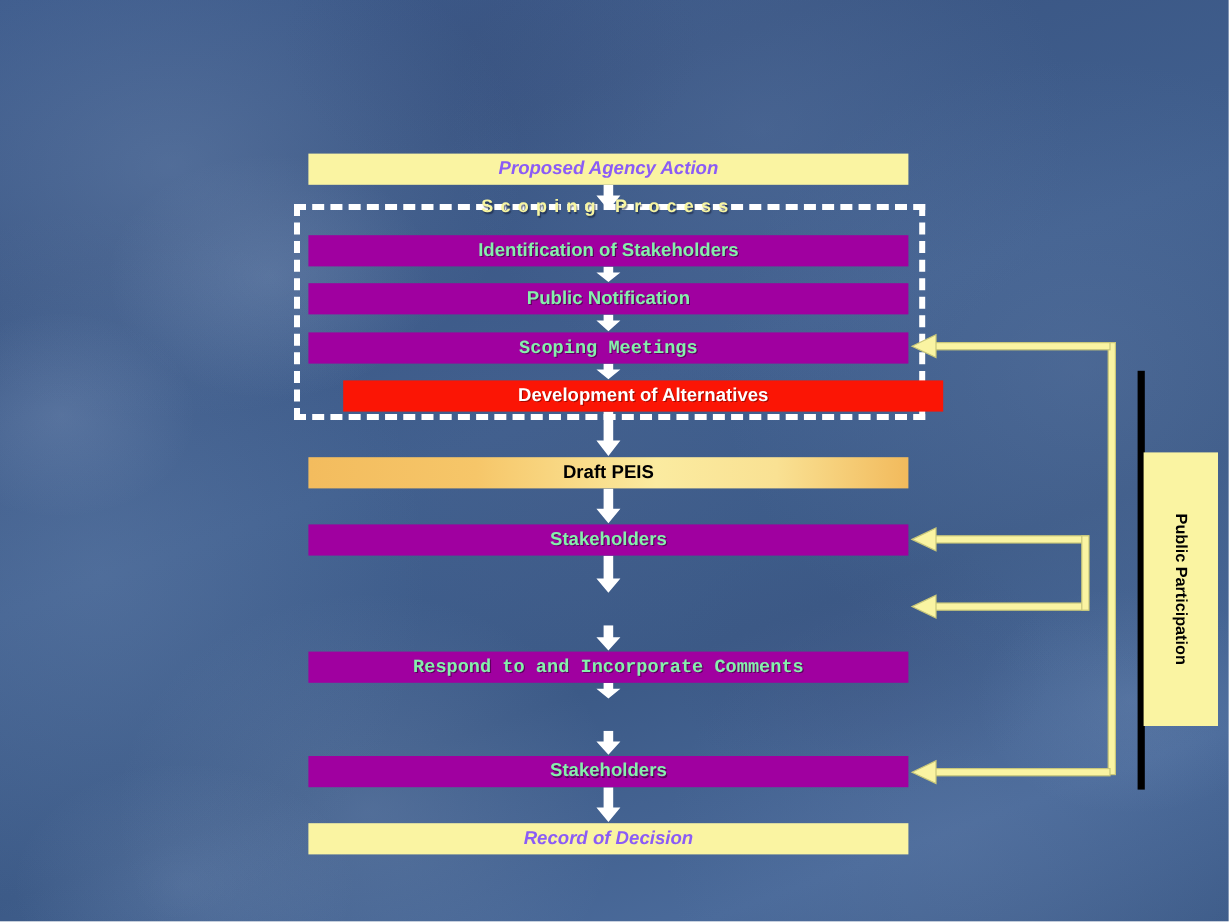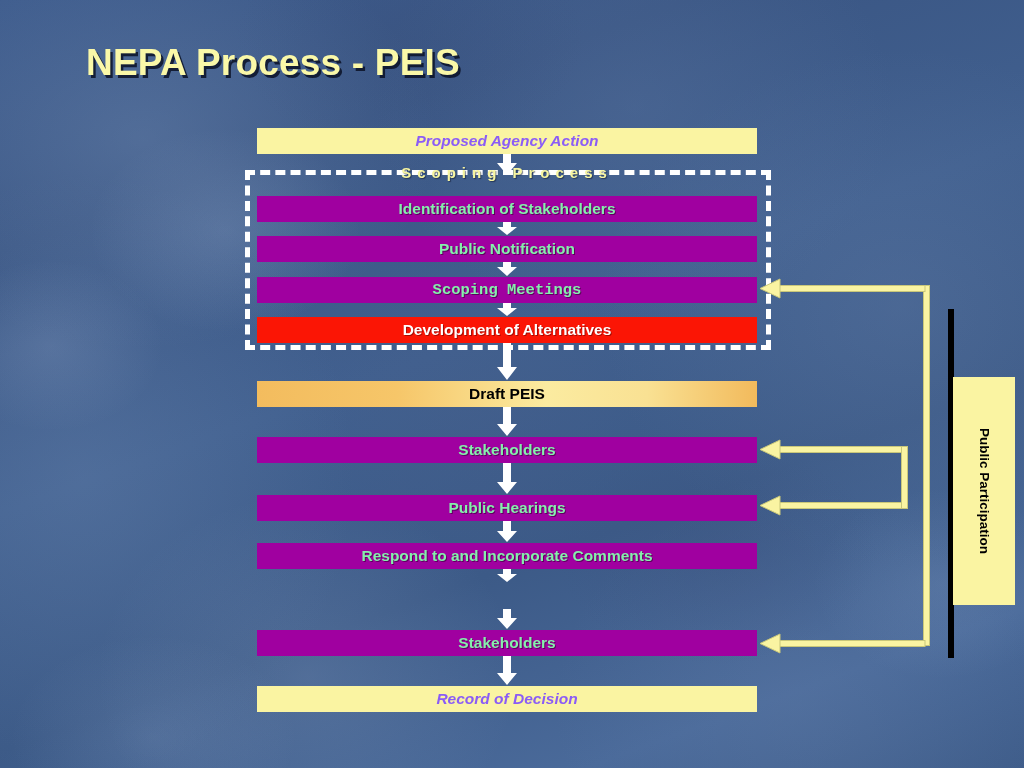--- a/index.html
+++ b/index.html
@@ -76,20 +76,21 @@
   }
   .box.purple {
     background: #A000A0;
     color: #86efac;
     text-shadow: 1px 1px 0 rgba(40,0,40,0.55);
   }
   .box.red {
     background: #FB1505;
     color: #FFFFFF;
     text-shadow: 1px 1px 0 rgba(80,0,0,0.5);
+    margin-left: 29px;
   }
   .box.amber {
     background: linear-gradient(90deg, #F3BC5E 0%, #F6C669 28%, #FBEBA0 58%, #F9E193 78%, #F2BA5C 100%);
     color: #000000;
   }
 
   
   #scoping-box {
     position: absolute;
     left: 245px;
@@ -167,34 +168,32 @@
     line-height: 1.12;
     text-align: center;
     z-index: 6;
   }
 </style>
 </head>
 <body>
 
 <div id="slide">
 
-  <div id="title">NEPA Process - PEIS</div>
 
   <div id="scoping-box"></div>
   <div id="scoping-label">Scoping Process</div>
 
   <div class="box pale" style="top:128px;">Proposed Agency Action</div>
   <div class="box purple" style="top:196px;">Identification of Stakeholders</div>
   <div class="box purple" style="top:236px;">Public Notification</div>
   <div class="box purple" style="top:277px;font-family:Liberation Mono, monospace;">Scoping Meetings</div>
   <div class="box red" style="top:317px;">Development of Alternatives</div>
   <div class="box amber" style="top:381px;">Draft PEIS</div>
   <div class="box purple" style="top:437px;">Stakeholders</div>
-  <div class="box purple" style="top:495px;">Public Hearings</div>
-  <div class="box purple" style="top:543px;">Respond to and Incorporate Comments</div>
+  <div class="box purple" style="top:543px;font-family:Liberation Mono, monospace;">Respond to and Incorporate Comments</div>
   <div class="box purple" style="top:630px;">Stakeholders</div>
   <div class="box pale" style="top:686px;">Record of Decision</div>
 
   <div class="down-arrow" style="top:154px;height:22px;">
     <svg width="22" height="22" viewBox="0 0 22 22">
         <path d="M7 0 H15 V9 H21 L11 21 L1 9 H7 Z" fill="#FFFFFF"></path>
       </svg>
   </div>
   <div class="down-arrow" style="top:222px;height:14px;">
     <svg width="22" height="14" viewBox="0 0 22 14">

